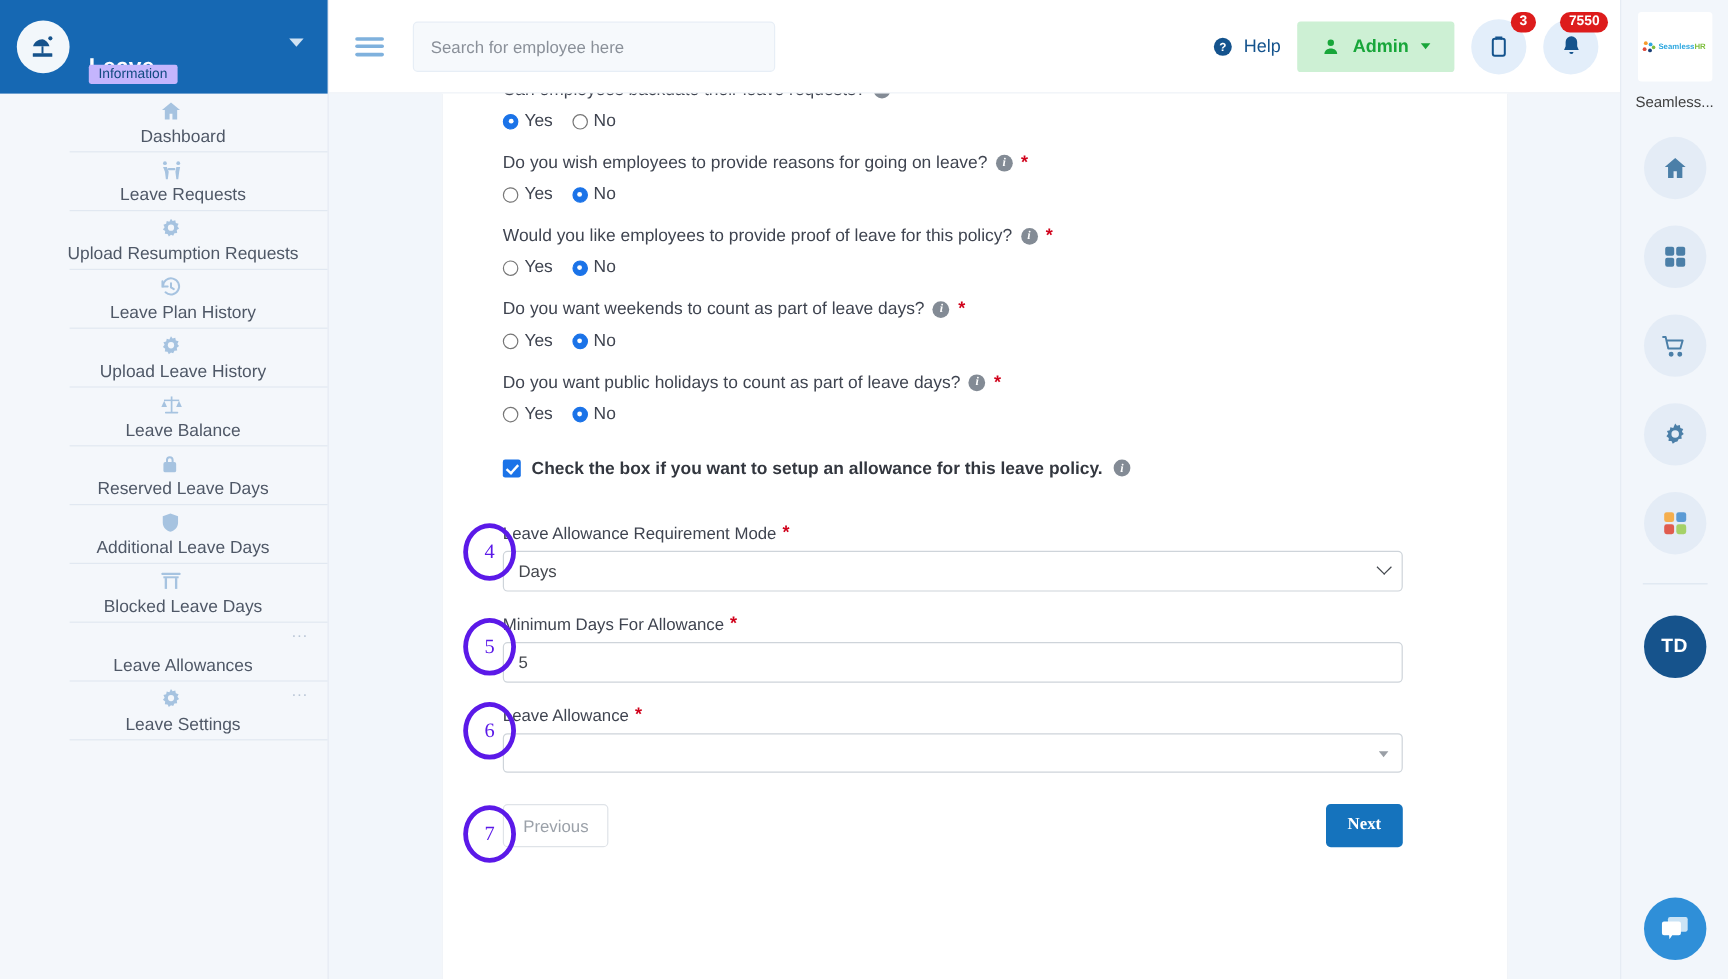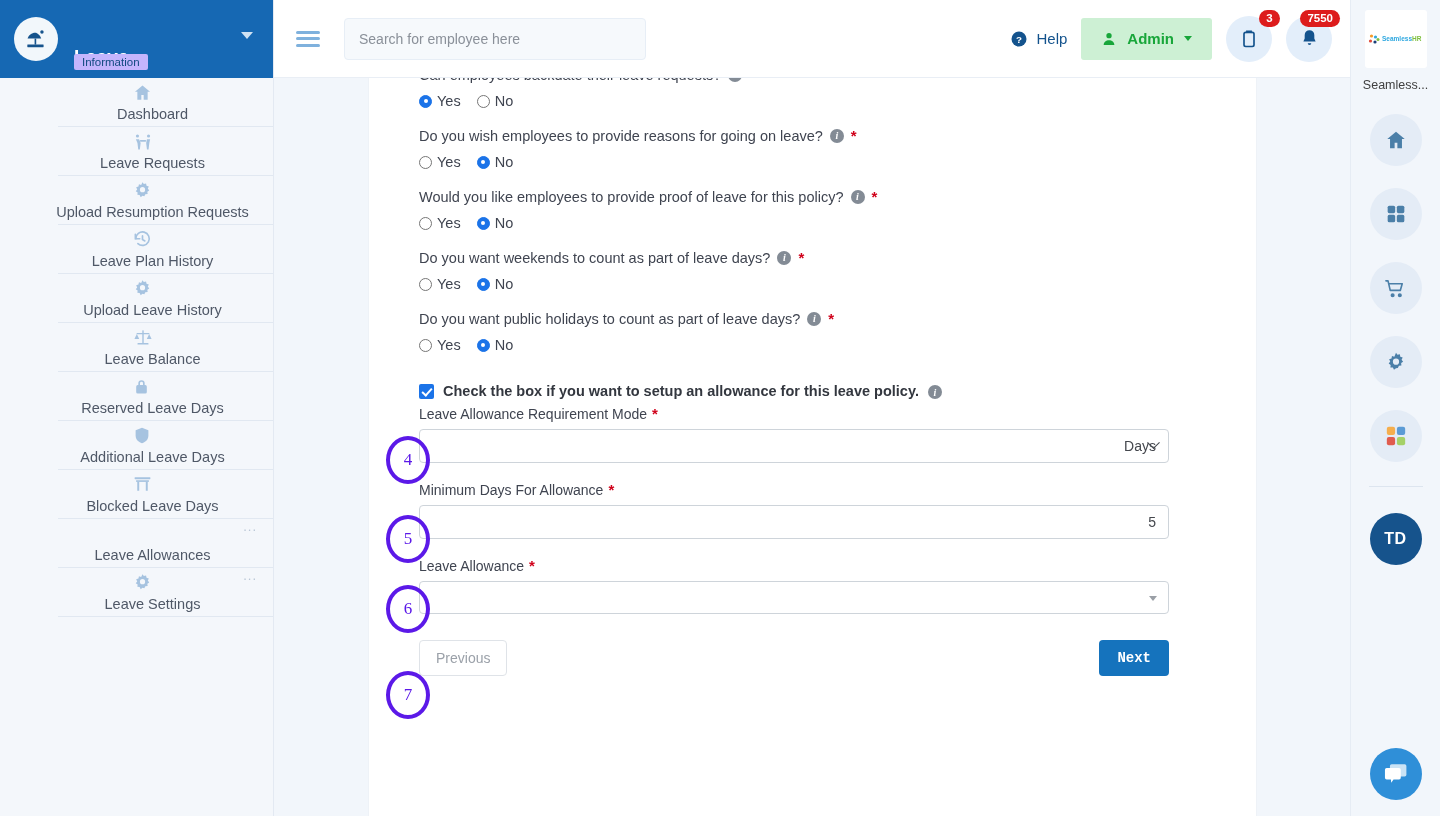--- a/index.html
+++ b/index.html
@@ -159,23 +159,23 @@
     border: 1px solid #767676; background: #fff; flex: 0 0 13px;
     position: relative; cursor: pointer;
   }
   .rad.on { background: #1b73e8; border-color: #1b73e8; }
   .rad.on::after {
     content: ""; position: absolute; left: 3.5px; top: 3.5px;
     width: 4px; height: 4px; border-radius: 50%; background: #fff;
   }
 
   .cb-row {
-    display: flex; align-items: flex-end; gap: 9px;
+    display: flex; align-items: flex-start; gap: 9px;
     font-size: 14.5px; font-weight: bold; color: #33373f;
-    margin-top: 30px; margin-bottom: 6px;
+    margin-top: 30px; margin-bottom: 36px;
   }
   .cbx {
     width: 15px; height: 15px; border-radius: 2px; background: #1b73e8;
     flex: 0 0 15px; position: relative; cursor: pointer;
   }
   .cbx::after {
     content: ""; position: absolute; left: 4.5px; top: 1.5px;
     width: 4px; height: 8px; border: solid #fff;
     border-width: 0 2px 2px 0; transform: rotate(42deg);
   }
@@ -184,21 +184,20 @@
     font-size: 14px; color: #3f4450; margin-bottom: 7px;
     display: flex; align-items: flex-end; gap: 5px;
   }
   .f-group { margin-bottom: 18px; }
   .ctl {
     width: 750px; height: 32px; border: 1px solid #ced4da; border-radius: 4px;
     background: #fff; font-size: 14px; color: #44474d;
     padding: 0 12px; display: flex; align-items: center;
     position: relative; cursor: pointer;
     font-family: "Liberation Sans", sans-serif;
-    justify-content: flex-end;
   }
   .ctl.tall { height: 34px; }
   .ctl-caret-native {
     position: absolute; right: 10px; top: 11px;
     width: 9px; height: 9px;
     border-right: 1.6px solid #43474d; border-bottom: 1.6px solid #43474d;
     transform: rotate(45deg) translate(-2px,-2px);
   }
   .ctl-caret-sm {
     position: absolute; right: 11px; top: 14px;
@@ -209,21 +208,21 @@
 
   .btn-row { margin-top: 26px; display: flex; align-items: center; width: 750px; }
   .btn-prev {
     border: 1px solid #dfe3e8; background: #fff; color: #9ba1a9;
     font-size: 14px; padding: 9px 16px; border-radius: 4px; cursor: pointer;
     font-family: "Liberation Sans", sans-serif;
   }
   .btn-next {
     margin-left: auto; background: #1573bd; color: #fff; border: none;
     font-size: 14px; font-weight: bold; padding: 10px 18px; border-radius: 4px;
-    cursor: pointer; font-family: Liberation Mono, monospace;
+    cursor: pointer; font-family: Liberation Serif, serif;
   }
 
   
   .anno {
     position: absolute;
     width: 44px; height: 48px; border-radius: 50%;
     border: 4px solid #5b19e8;
     display: flex; align-items: center; justify-content: center;
     color: #5b19e8; font-size: 17px;
     font-family: "Liberation Serif", serif;

